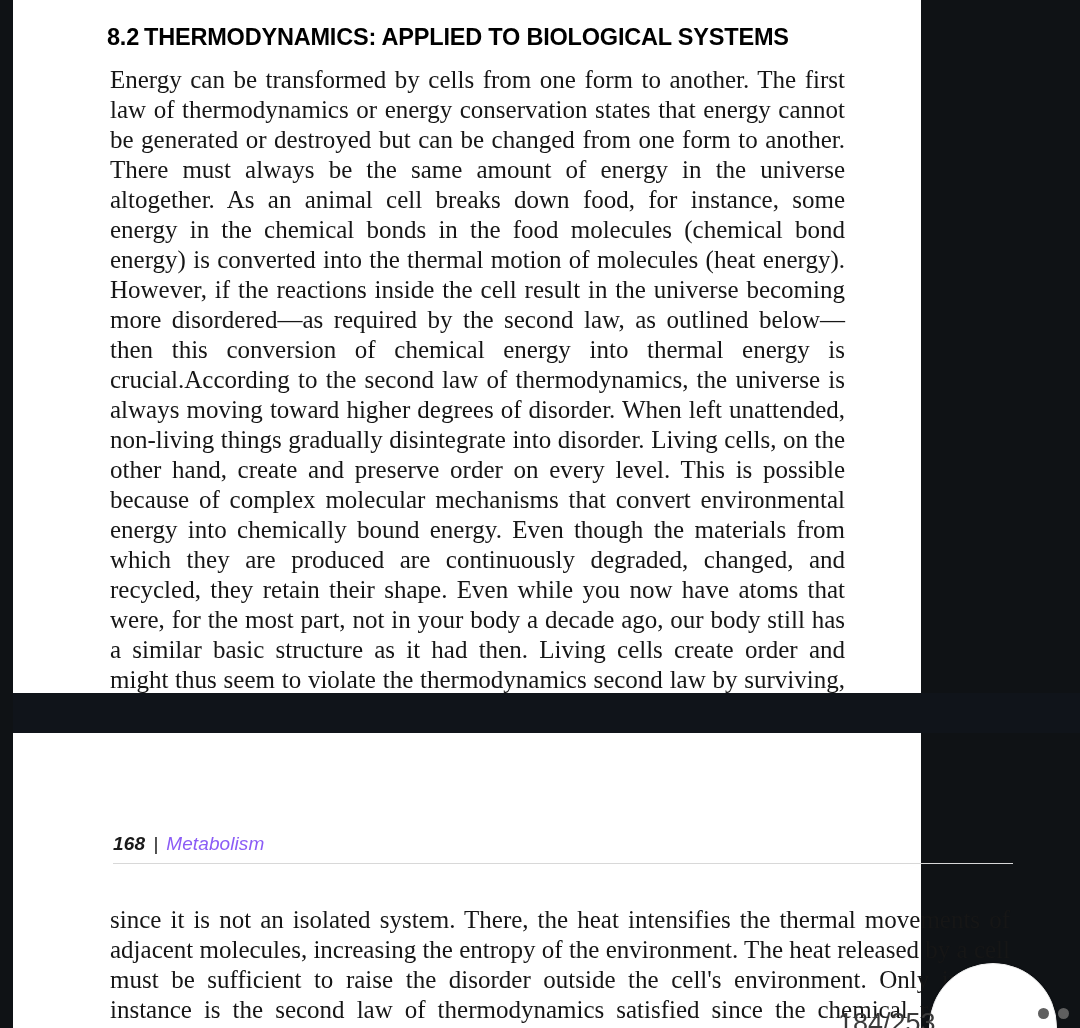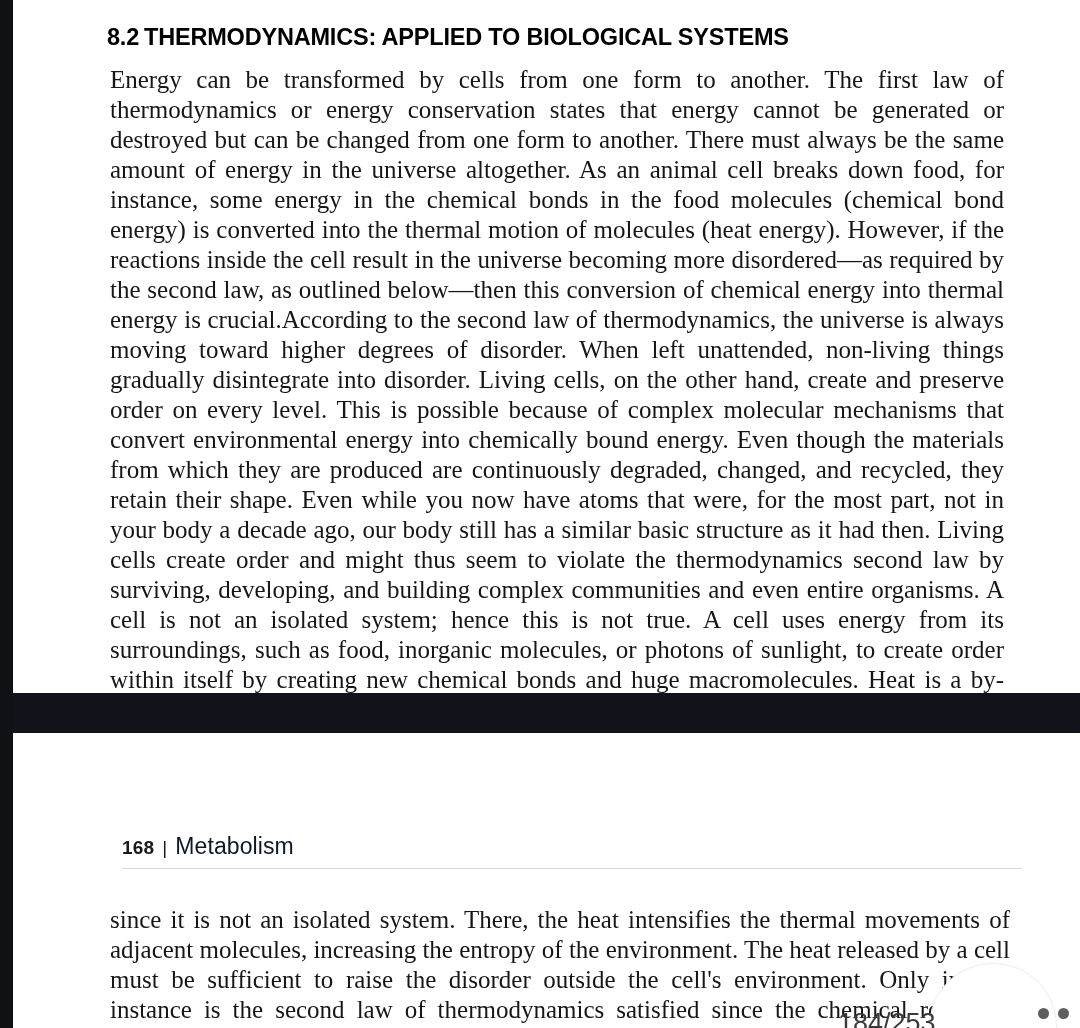--- a/index.html
+++ b/index.html
@@ -31,21 +31,21 @@
     width: 13px;
     height: 1028px;
     background: #0f1215;
     z-index: 5;
   }
 
   
   .page {
     position: absolute;
     left: 13px;
-    width: 1067px;
+    width: 908px;
     background: #ffffff;
     box-sizing: border-box;
   }
 
   #page-1 {
     top: 0;
     height: 693px;
   }
 
   #page-gap {
@@ -94,45 +94,46 @@
   
   .content-2 {
     padding: 0 73px 0 94px;
     position: relative;
     height: 100%;
     box-sizing: border-box;
   }
 
   .running-head {
     position: absolute;
-    left: 109px;
+    left: 100px;
     top: 100px;
     width: 900px;
+    font-style: italic;
   }
   .running-head .rh-line {
     display: flex;
     align-items: baseline;
     font-family: "Liberation Sans", sans-serif;
   }
   .running-head .rh-page {
     font-size: 19px;
     font-weight: bold;
     color: #1a1a1a;
     letter-spacing: 0.2px;
   }
   .running-head .rh-sep {
     font-size: 19px;
     font-weight: normal;
     color: #1a1a1a;
     margin: 0 8px;
   }
   .running-head .rh-title {
-    font-size: 23px;
+    font-size: 19px;
     font-weight: normal;
-    color: #0f172a;
+    color: #8b5cf6;
     letter-spacing: 0.1px;
   }
   .running-head .rh-rule {
     margin-top: 8px;
     height: 1px;
     width: 900px;
     background: #d8d8d8;
   }
 
   .page2-body {

